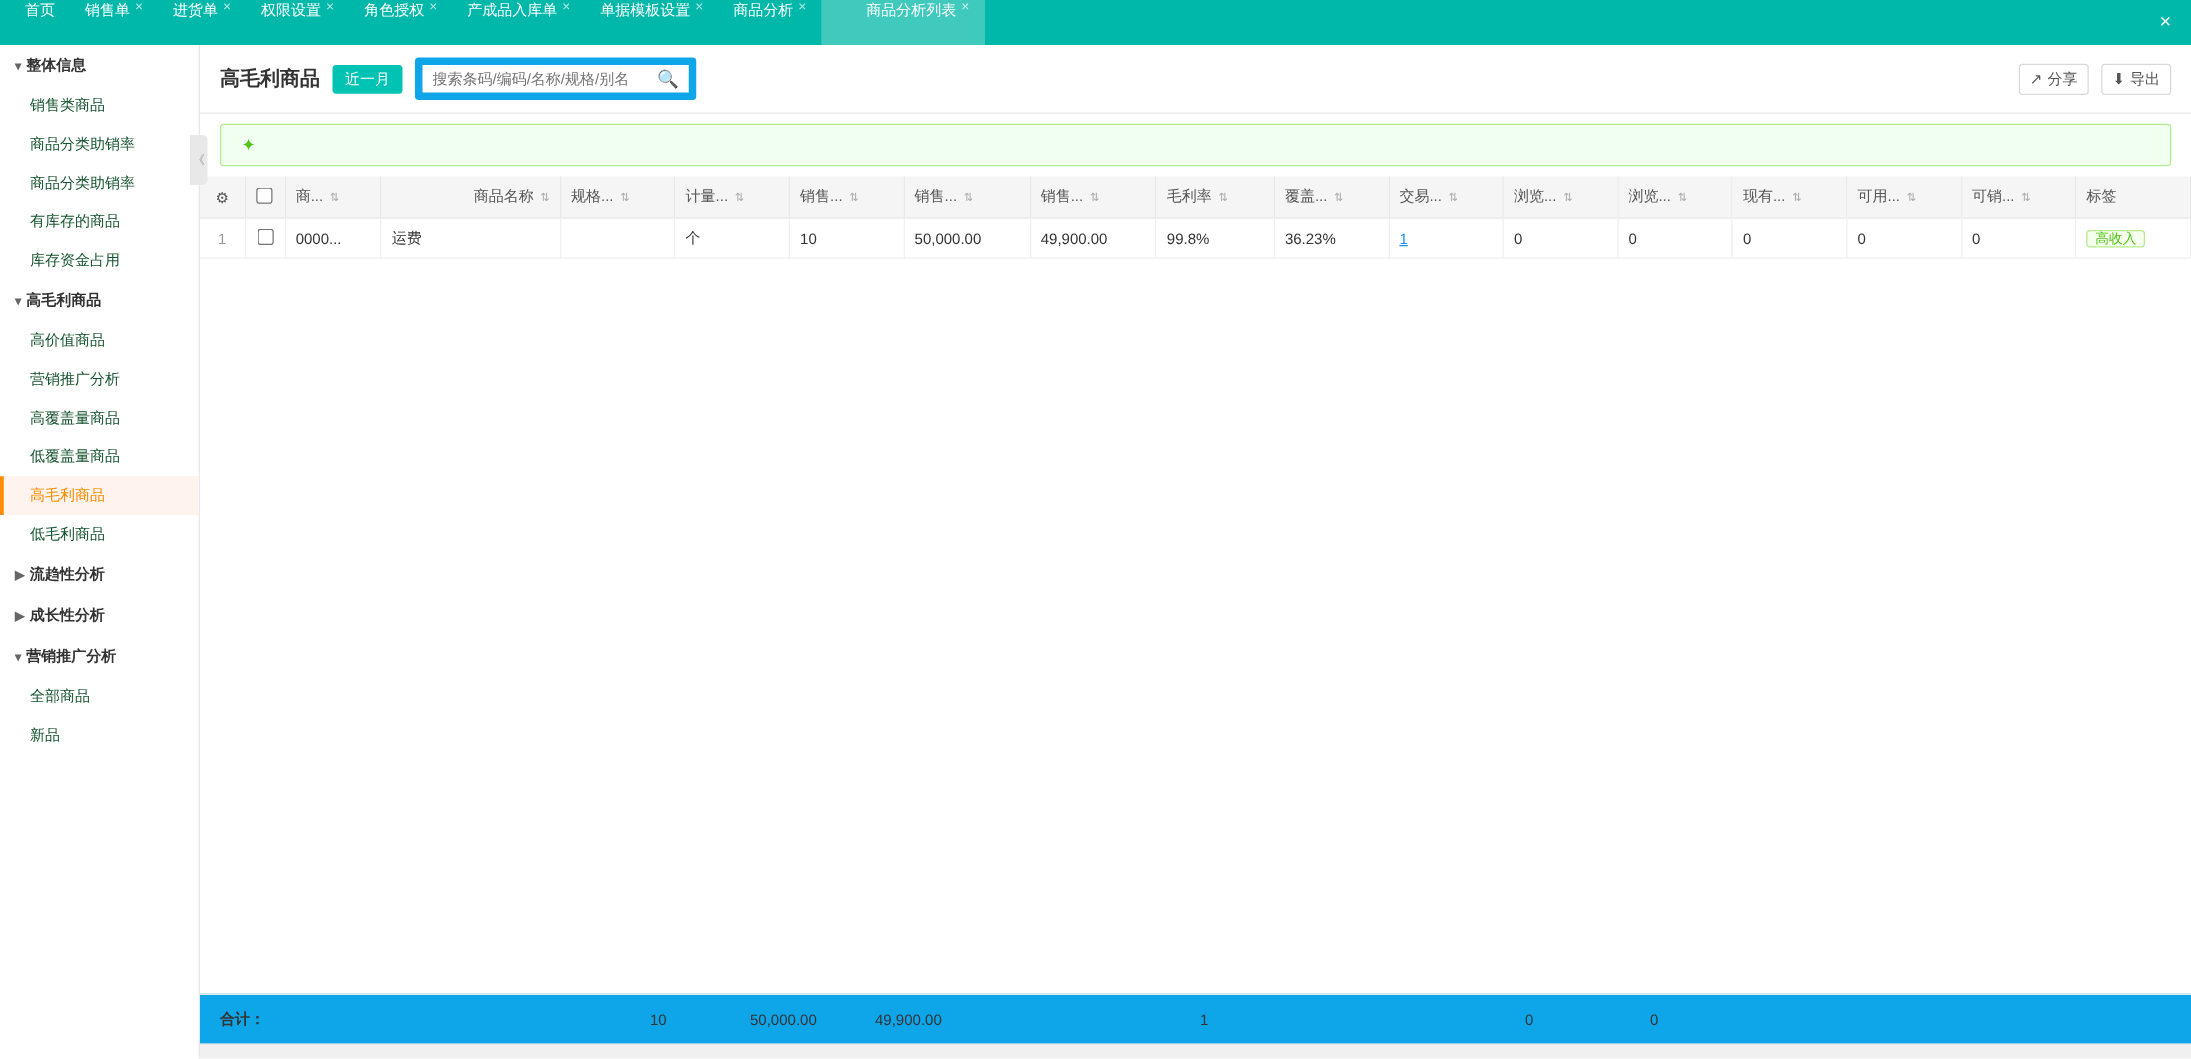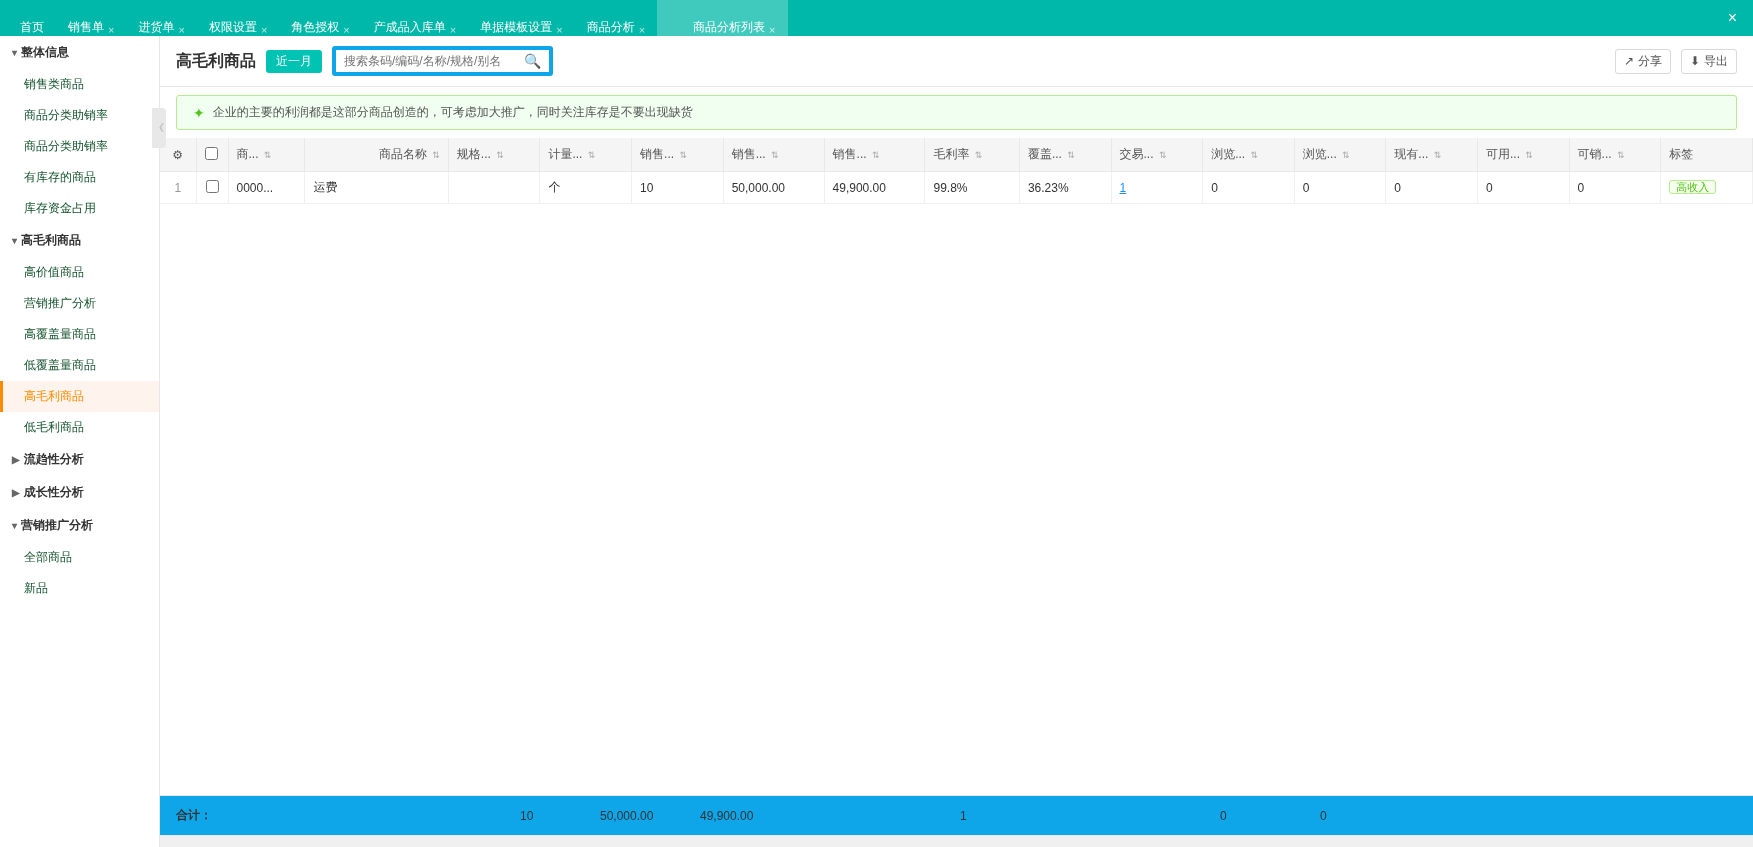--- a/index.html
+++ b/index.html
@@ -9,21 +9,21 @@
     .top-nav {
       display: flex;
       align-items: center;
       background: #00b8a9;
       height: 36px;
       padding: 0 8px;
       color: #fff;
     }
     .top-nav .nav-item {
       display: flex;
-      align-items: flex-end;
+      align-items: flex-start;
       padding: 0 12px;
       height: 100%;
       cursor: pointer;
       white-space: nowrap;
       font-size: 13px;
       color: #fff;
     }
     .top-nav .nav-item.active { background: rgba(255,255,255,0.25); padding-left: 36px; }
     .nav-close {
       margin-left: 4px;
@@ -127,21 +127,21 @@
       color: #fff;
       border: none;
       border-radius: 3px;
       padding: 3px 10px;
       cursor: pointer;
       font-size: 12px;
     }
     .search-input-wrap {
       display: flex;
       align-items: center;
-      border: 4px solid #0ea5e9;
+      border: 6px solid #0ea5e9;
       border-radius: 3px;
       padding: 3px 8px;
       flex: 0 0 220px;
       justify-content: center;
     }
     .search-input-wrap input {
       border: none;
       outline: none;
       font-size: 12px;
       width: 180px;
@@ -391,21 +391,20 @@
         <span>分享</span>
       </button>
       <button class="action-btn">
         <span>⬇</span>
         <span>导出</span>
       </button>
     </div>
 
     <div class="info-banner">
       <span class="info-icon">✦</span>
-      <span>企业的主要的利润都是这部分商品创造的，可考虑加大推广，同时关注库存是不要出现缺货</span>
     </div>
 
     <div class="table-wrap">
       <table>
         <thead>
           <tr>
             <th style="width:36px;text-align:center;">
               <span>⚙</span>
             </th>
             <th style="width:32px;">

